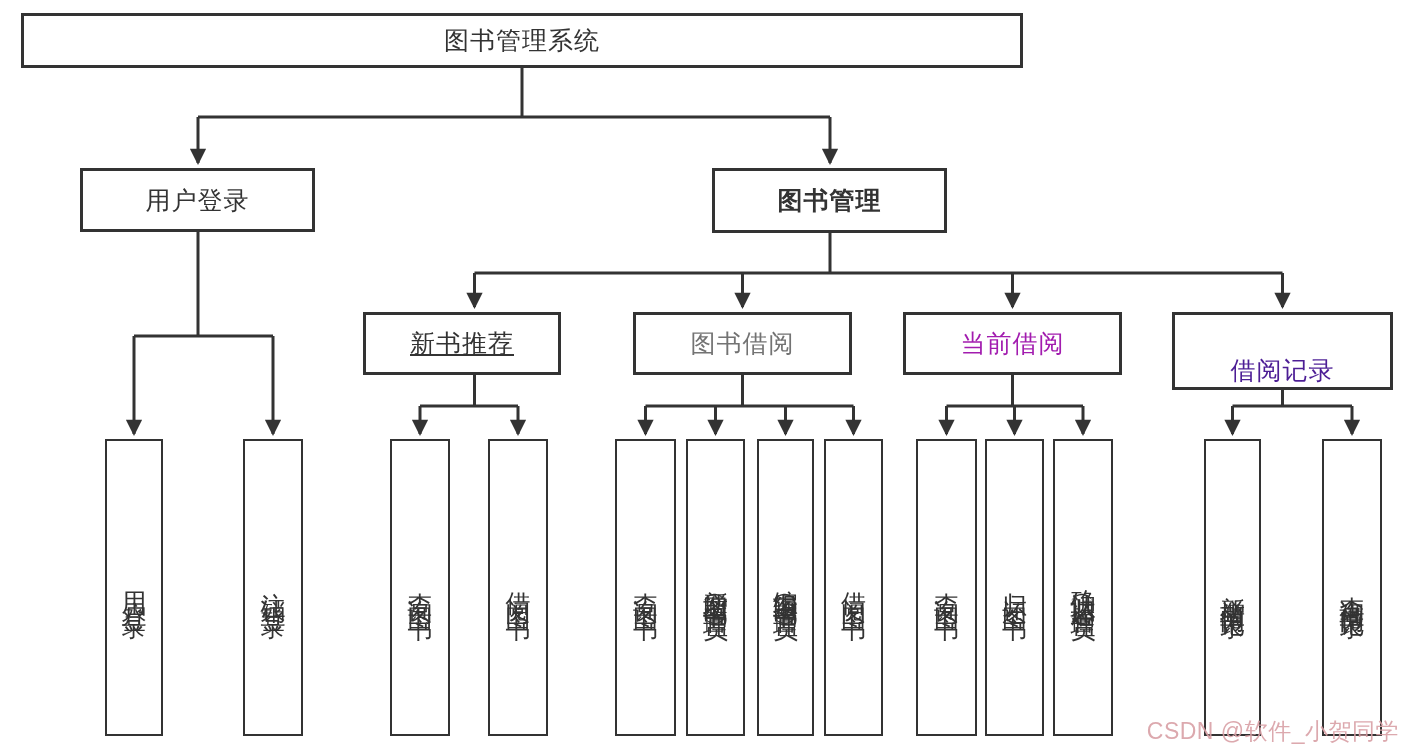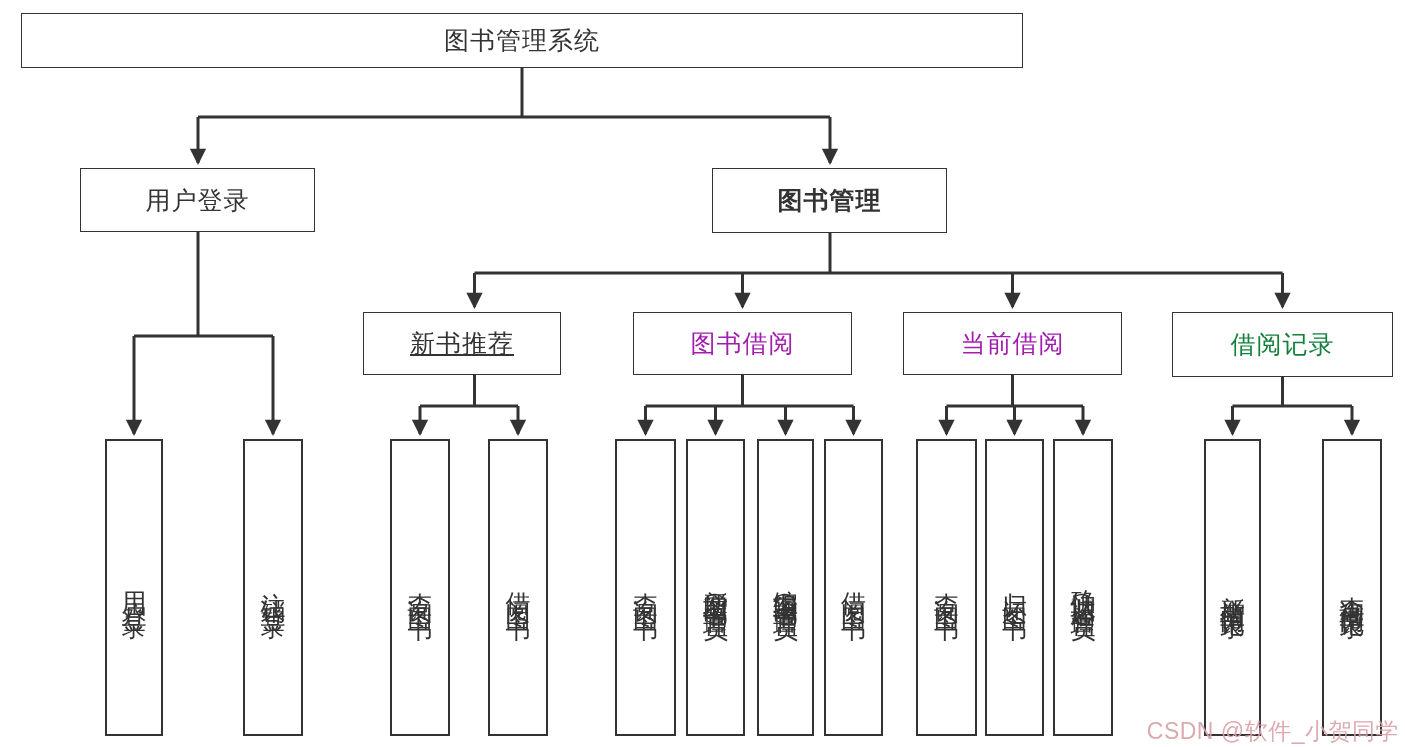--- a/index.html
+++ b/index.html
@@ -18,21 +18,21 @@
   #wires {
     position: absolute;
     left: 0; top: 0;
     width: 1405px;
     height: 747px;
   }
   .box {
     position: absolute;
     box-sizing: border-box;
     background: #ffffff;
-    border: 1px solid #eab308;
+    border: 3px solid #eab308;
     display: flex;
     align-items: center;
     justify-content: center;
     color: #333333;
   }
   .hlabel {
     font-size: 25px;
     letter-spacing: 1px;
     white-space: nowrap;
   }
@@ -122,27 +122,27 @@
   <div class="box" style="left: 80px; top: 168px; width: 235px; height: 64px; border-color: rgb(51, 51, 51); color: rgb(51, 51, 51); background: rgb(255, 255, 255);">
     <span class="hlabel">用户登录</span>
   </div>
   <div class="box" style="left: 712px; top: 168px; width: 235px; height: 65px; border-color: rgb(51, 51, 51); color: rgb(51, 51, 51); background: rgb(255, 255, 255); font-weight: bold;">
     <span class="hlabel">图书管理</span>
   </div>
 
   <div class="box" style="left: 363px; top: 312px; width: 198px; height: 63px; border-color: rgb(51, 51, 51); color: rgb(51, 51, 51); background: rgb(255, 255, 255); text-decoration: underline;">
     <span class="hlabel">新书推荐</span>
   </div>
-  <div class="box" style="left: 633px; top: 312px; width: 219px; height: 63px; border-color: rgb(51, 51, 51); color: #a21caf; background: rgb(255, 255, 255);">
+  <div class="box" style="left: 633px; top: 312px; width: 219px; height: 63px; border-color: rgb(51, 51, 51); color: #737373; background: rgb(255, 255, 255);">
     <span class="hlabel">图书借阅</span>
   </div>
   <div class="box" style="left: 903px; top: 312px; width: 219px; height: 63px; border-color: rgb(51, 51, 51); color: #a21caf; background: rgb(255, 255, 255);">
     <span class="hlabel">当前借阅</span>
   </div>
-  <div class="box" style="left: 1172px; top: 312px; width: 221px; height: 65px; border-color: rgb(51, 51, 51); color: #15803d; background: rgb(255, 255, 255);">
+  <div class="box" style="left: 1172px; top: 312px; width: 221px; height: 78px; border-color: rgb(51, 51, 51); color: #4c1d95; background: rgb(255, 255, 255); align-items: flex-end;">
     <span class="hlabel">借阅记录</span>
   </div>
 
   <div class="box leaf" style="left: 105px; top: 439px; width: 58px; height: 297px; border-color: rgb(51, 51, 51); color: rgb(51, 51, 51); background: rgb(255, 255, 255);">
     <span class="vlabel">用户登录</span>
   </div>
   <div class="box leaf" style="left: 243px; top: 439px; width: 60px; height: 297px; border-color: rgb(51, 51, 51); color: rgb(51, 51, 51); background: rgb(255, 255, 255);">
     <span class="vlabel">注销登录</span>
   </div>
 

